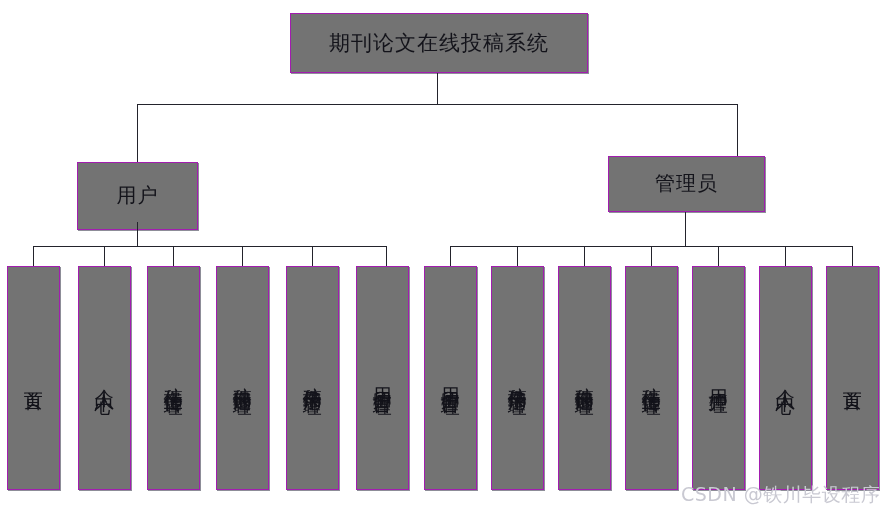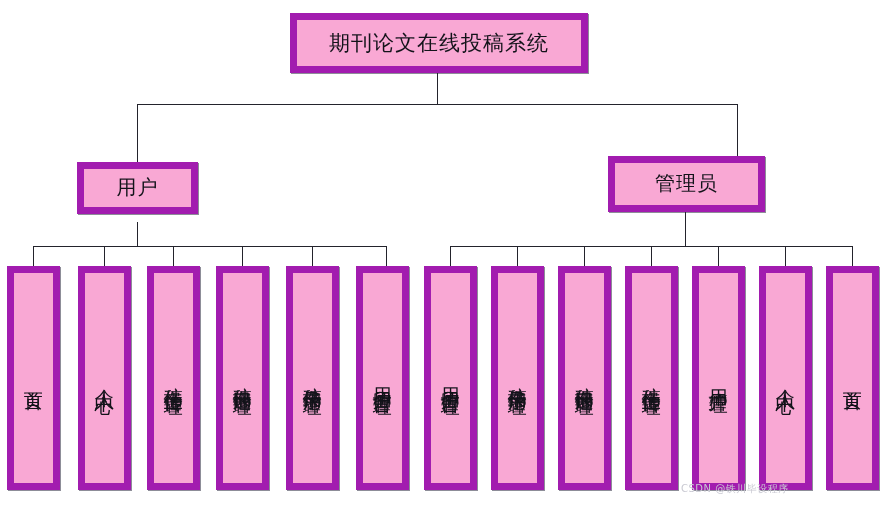--- a/index.html
+++ b/index.html
@@ -13,22 +13,22 @@
     width: 885px;
     height: 507px;
     background: #ffffff;
     font-family: "DejaVu Sans", "Liberation Sans", sans-serif;
     overflow: hidden;
   }
   
   .node {
     position: absolute;
     box-sizing: border-box;
-    background: #f9a8d4;
-    border: 7px solid #a21caf;
+    background: #737373;
+    border: 1px solid #a21caf;
     box-shadow: 1px 1px 0 0 #8d8d98;
     display: flex;
     align-items: center;
     justify-content: center;
     color: #13131a;
     line-height: 1.08;
   }
   .node-root {
     font-size: 21px;
     letter-spacing: 1px;
@@ -57,41 +57,41 @@
   }
   .hline {
     position: absolute;
     height: 1px;
     background: #23232c;
   }
   
   .watermark {
     position: absolute;
     color: #c9c9d2;
-    font-size: 10px;
+    font-size: 19px;
     letter-spacing: 0.5px;
     white-space: nowrap;
     user-select: none;
   }
 </style>
 </head>
 <body>
 
 <div id="diagram-root">
 
   <div class="node node-root" style="left:290px; top:13px; width:298px; height:60px;">
     <span>期刊论文在线投稿系统</span>
   </div>
 
   <div class="vline" style="left:437px; top:73px; height:31px;"></div>
   <div class="hline" style="left:137px; top:104px; width:600px;"></div>
   <div class="vline" style="left:137px; top:104px; height:58px;"></div>
   <div class="vline" style="left:737px; top:104px; height:58px;"></div>
 
-  <div class="node node-level2" style="left:77px; top:162px; width:121px; height:52px;">
+  <div class="node node-level2" style="left:77px; top:162px; width:121px; height:68px;">
     <span>用户</span>
   </div>
 
   <div class="node node-level2" style="left:608px; top:156px; width:157px; height:56px;">
     <span>管理员</span>
   </div>
 
   <div class="vline" style="left:137px; top:222px; height:24px;"></div>
   <div class="hline" style="left:33px; top:246px; width:354px;"></div>
 

